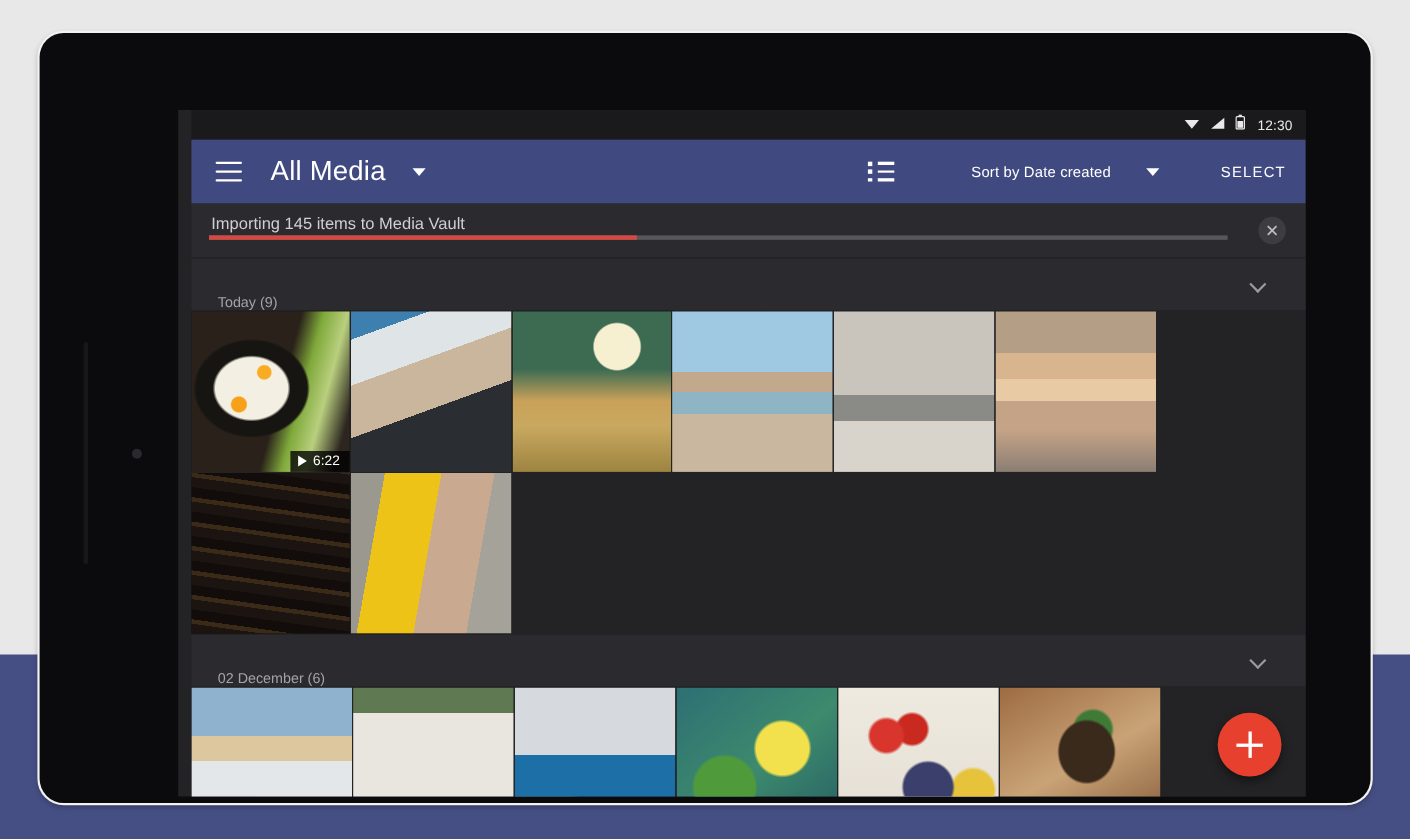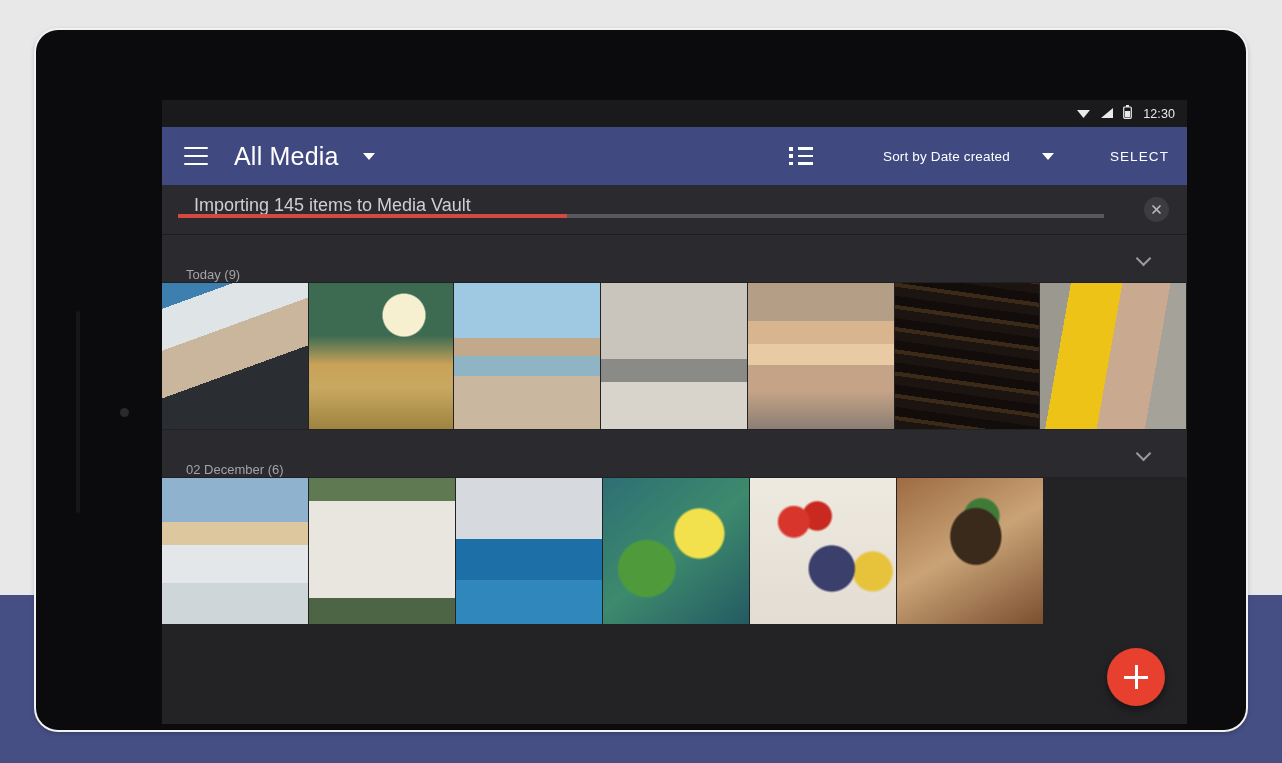--- a/index.html
+++ b/index.html
@@ -46,20 +46,21 @@
     border-radius: 2px;
   }
 
   
   #screen {
     position: absolute;
     left: 126px; top: 70px;
     width: 1025px; height: 624px;
     background: #232326;
     overflow: hidden;
+    padding-left: 12px;
   }
 
   
   #statusbar {
     position: relative;
     height: 27px;
     background: #1a1a1c;
     display: flex;
     align-items: center;
     justify-content: flex-end;
@@ -134,23 +135,23 @@
 
   
   #import-banner {
     position: relative;
     height: 50px;
     background: #2b2b2f;
     border-bottom: 1px solid #1d1d20;
   }
   #import-text {
     position: absolute;
-    left: 32px; top: 10px;
+    left: 18px; top: 10px;
     color: #cfcfd2;
-    font-size: 18px;
+    font-size: 15px;
   }
   #progress-track {
     position: absolute;
     left: 16px; top: 29px;
     width: 926px; height: 3.5px;
     background: #57575c;
   }
   #progress-fill {
     height: 100%;
     background: #d44a43;
@@ -374,20 +375,27 @@
           </svg>
         </div>
       </div>
 
       <div id="content">
           <div class="section-header">
             <div class="section-title">Today (9)</div>
             <div class="chev"></div>
           </div>
           <div class="grid">
+            <div class="cell first" style="width: 144px;">
+              <div class="th t-eggs"></div>
+              <div class="badge">
+                <span class="play"></span>
+                <span>6:22</span>
+              </div>
+            </div>
             <div class="cell" style="width: 146px;">
               <div class="th t-car"></div>
             </div>
             <div class="cell" style="width: 144px;">
               <div class="th t-guitar"></div>
             </div>
             <div class="cell" style="width: 146px;">
               <div class="th t-dog"></div>
             </div>
             <div class="cell" style="width: 146px;">

